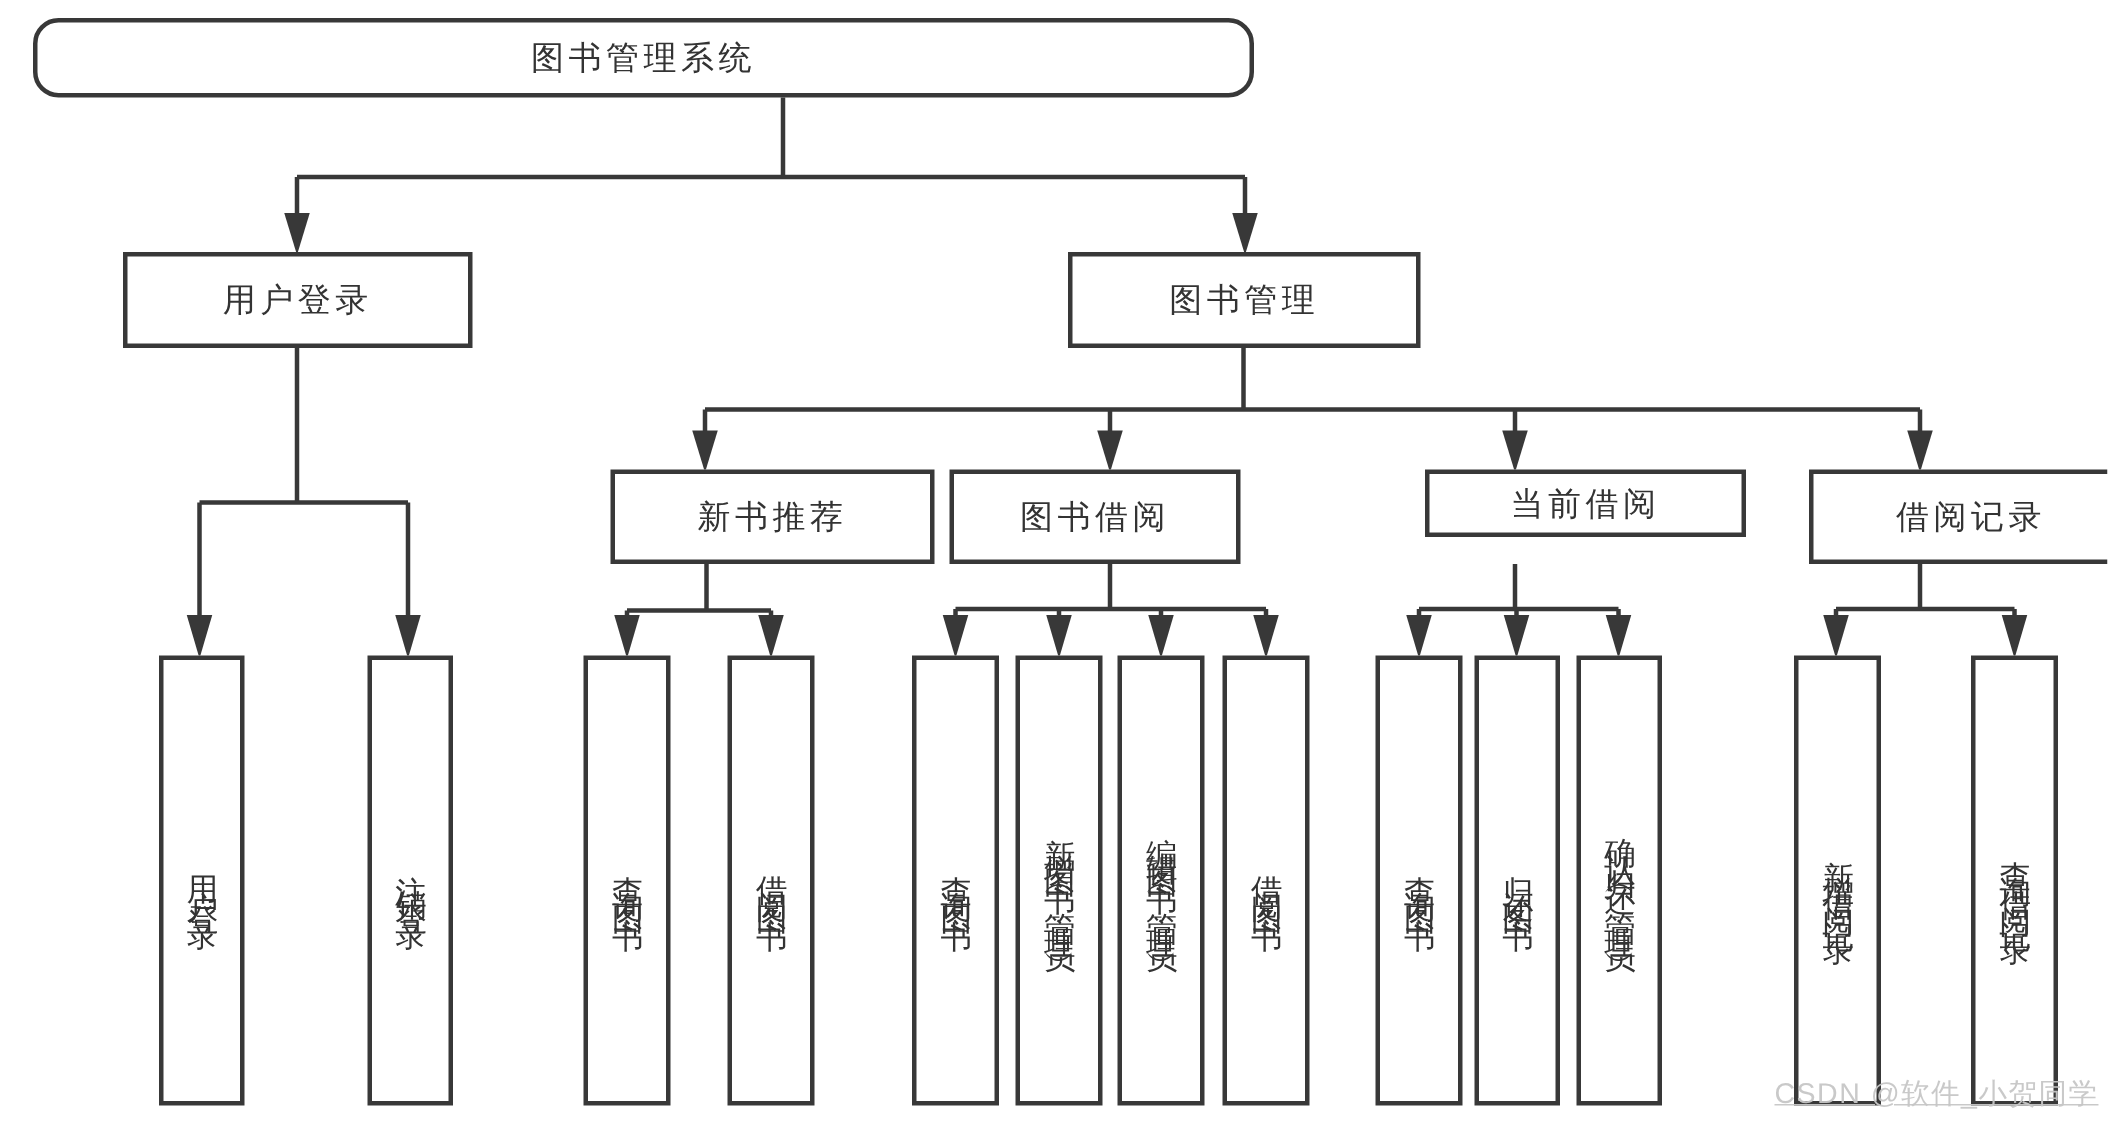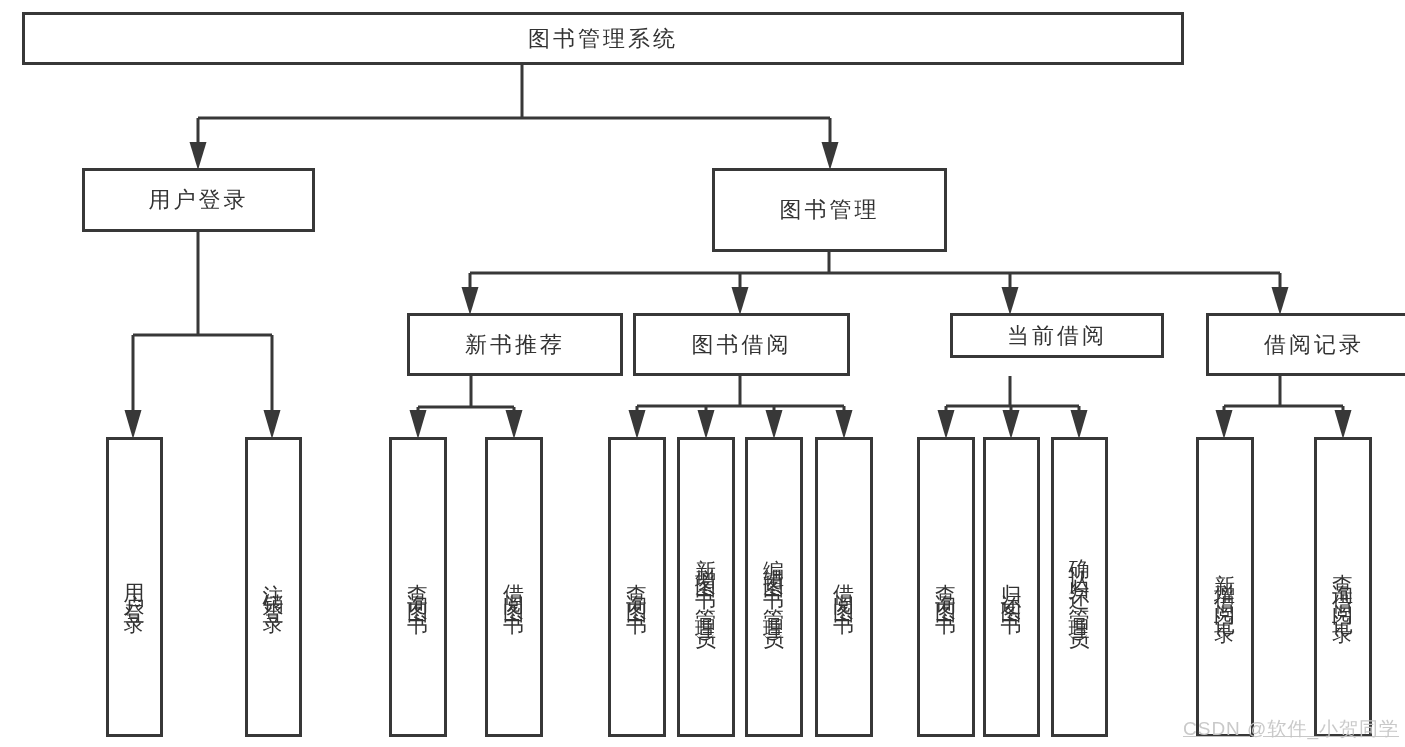--- a/index.html
+++ b/index.html
@@ -64,35 +64,35 @@
       <polygon points="765.5,410 782.5,410 774,439"></polygon>
       <polygon points="835.5,410 852.5,410 844,439"></polygon>
       <polygon points="937.5,410 954.5,410 946,439"></polygon>
       <polygon points="1002.5,410 1019.5,410 1011,439"></polygon>
       <polygon points="1070.5,410 1087.5,410 1079,439"></polygon>
       <polygon points="1215.5,410 1232.5,410 1224,439"></polygon>
       <polygon points="1334.5,410 1351.5,410 1343,439"></polygon>
     </g>
   </svg>
 
-  <div class="node hnode" style="left:22px;top:12px;width:1162px;height:53px;">
+  <div class="node hnode" style="left:22px;top:12px;width:814px;height:53px;border-radius:17px;">
     <span>图书管理系统</span>
   </div>
 
   <div class="node hnode" style="left:82px;top:168px;width:233px;height:64px;">
     <span>用户登录</span>
   </div>
-  <div class="node hnode" style="left:712px;top:168px;width:235px;height:84px;">
+  <div class="node hnode" style="left:712px;top:168px;width:235px;height:64px;">
     <span>图书管理</span>
   </div>
 
   <div class="node hnode" style="left:363px;top:313px;width:216px;height:63px;margin-left:44px;">
     <span>新书推荐</span>
   </div>
-  <div class="node hnode" style="left:633px;top:313px;width:217px;height:63px;">
+  <div class="node hnode" style="left:633px;top:313px;width:194px;height:63px;">
     <span>图书借阅</span>
   </div>
   <div class="node hnode" style="left:950px;top:313px;width:214px;height:45px;">
     <span>当前借阅</span>
   </div>
   <div class="node hnode" style="left:1172px;top:313px;width:216px;height:63px;margin-left:34px;">
     <span>借阅记录</span>
   </div>
 
   <div class="node vnode" style="left:106px;top:437px;width:57px;height:300px;">

